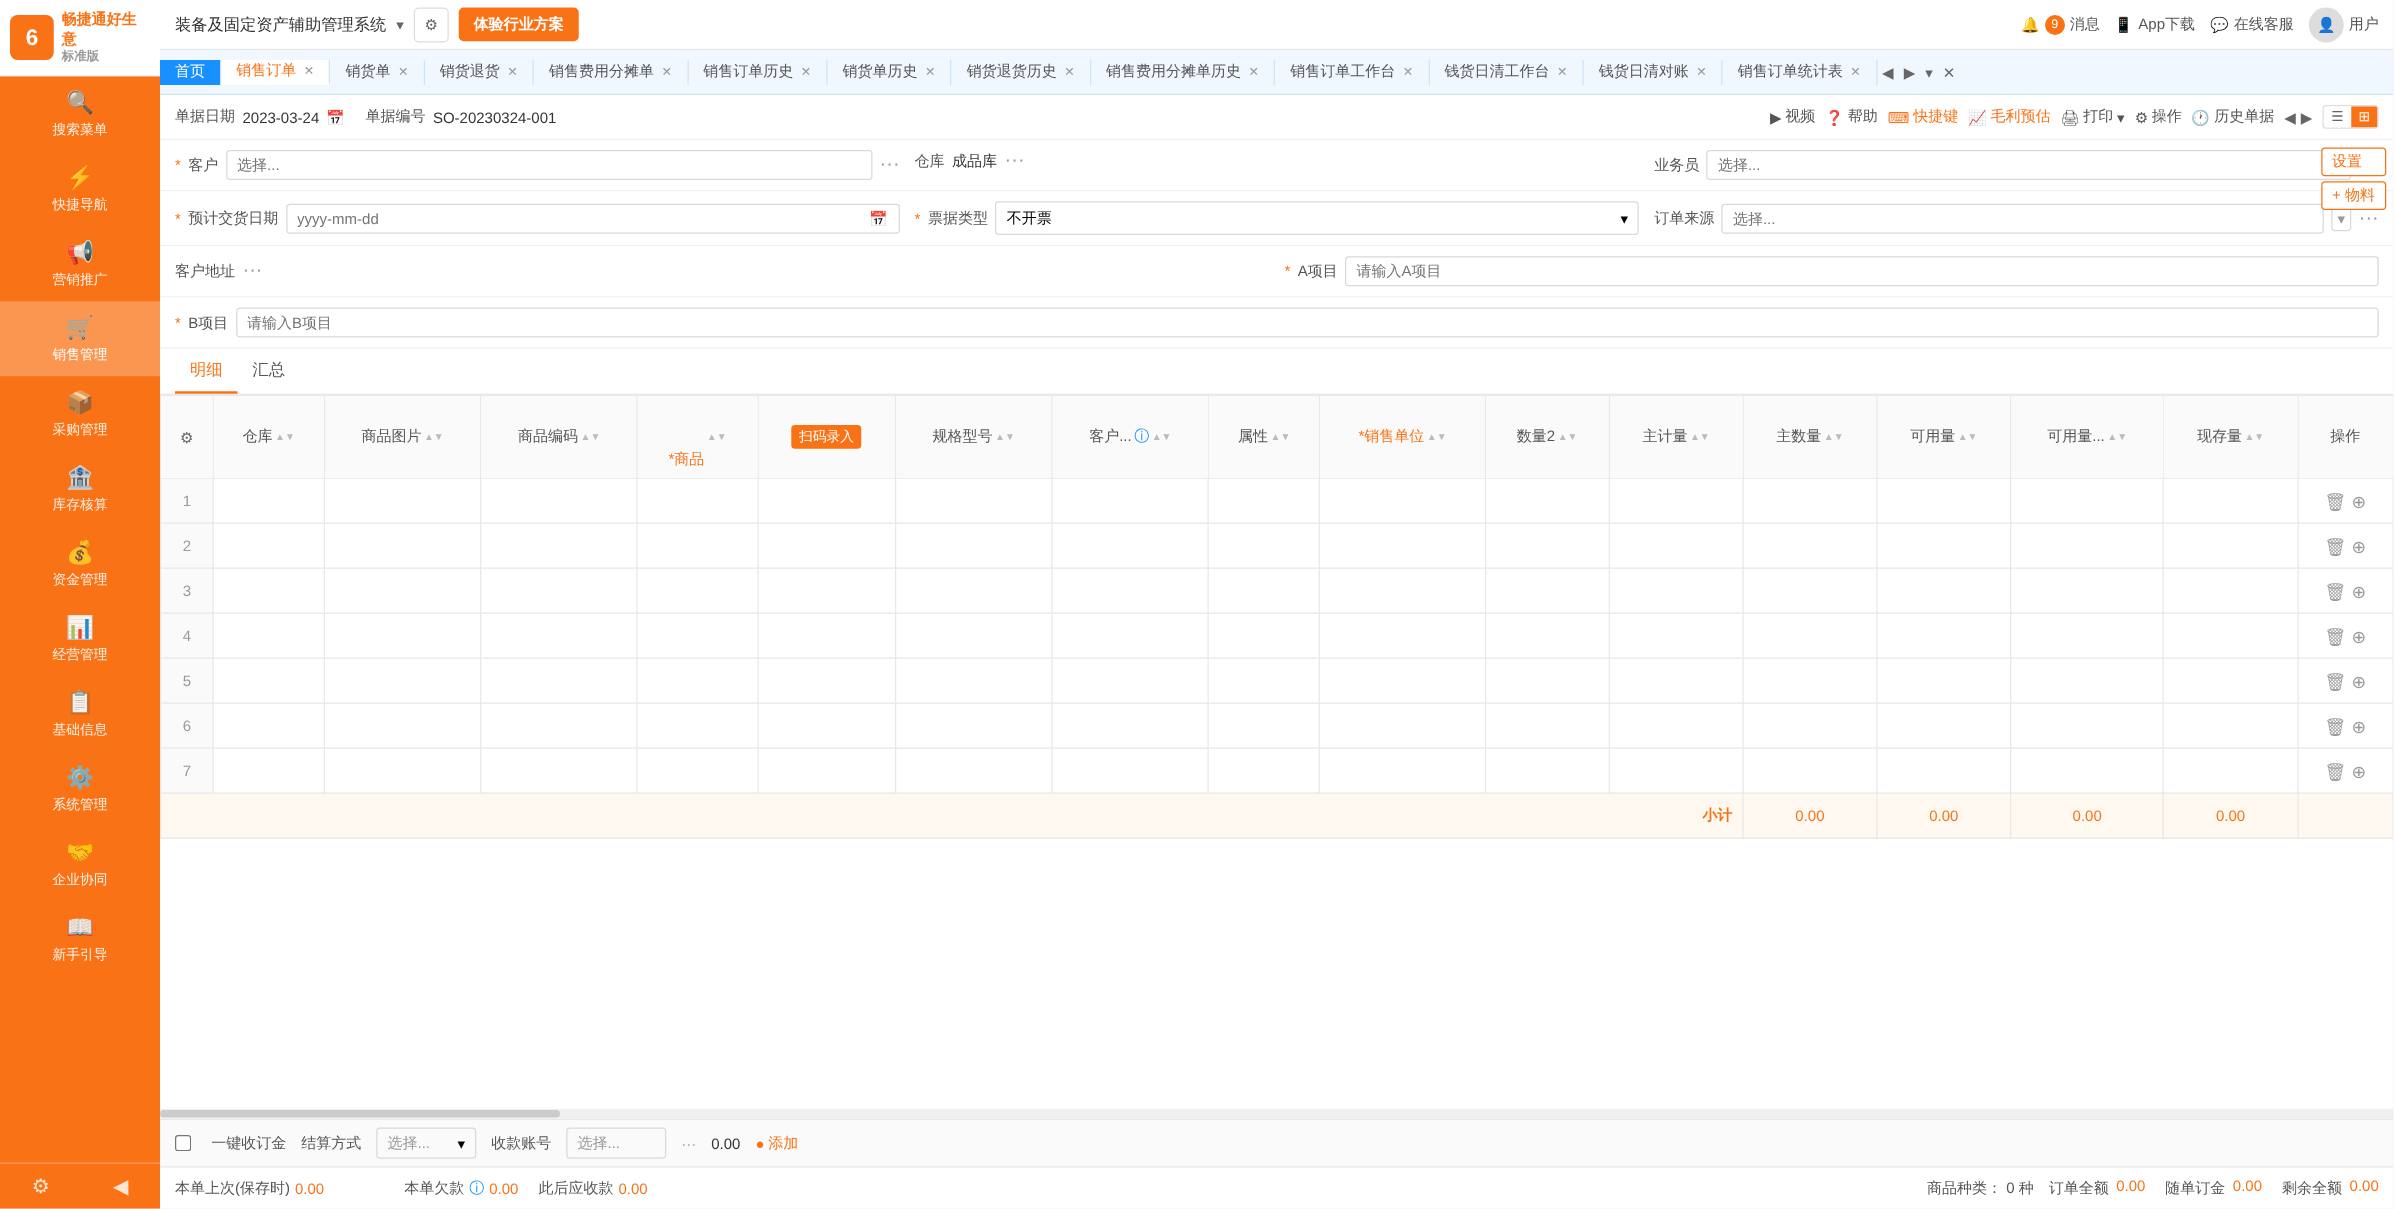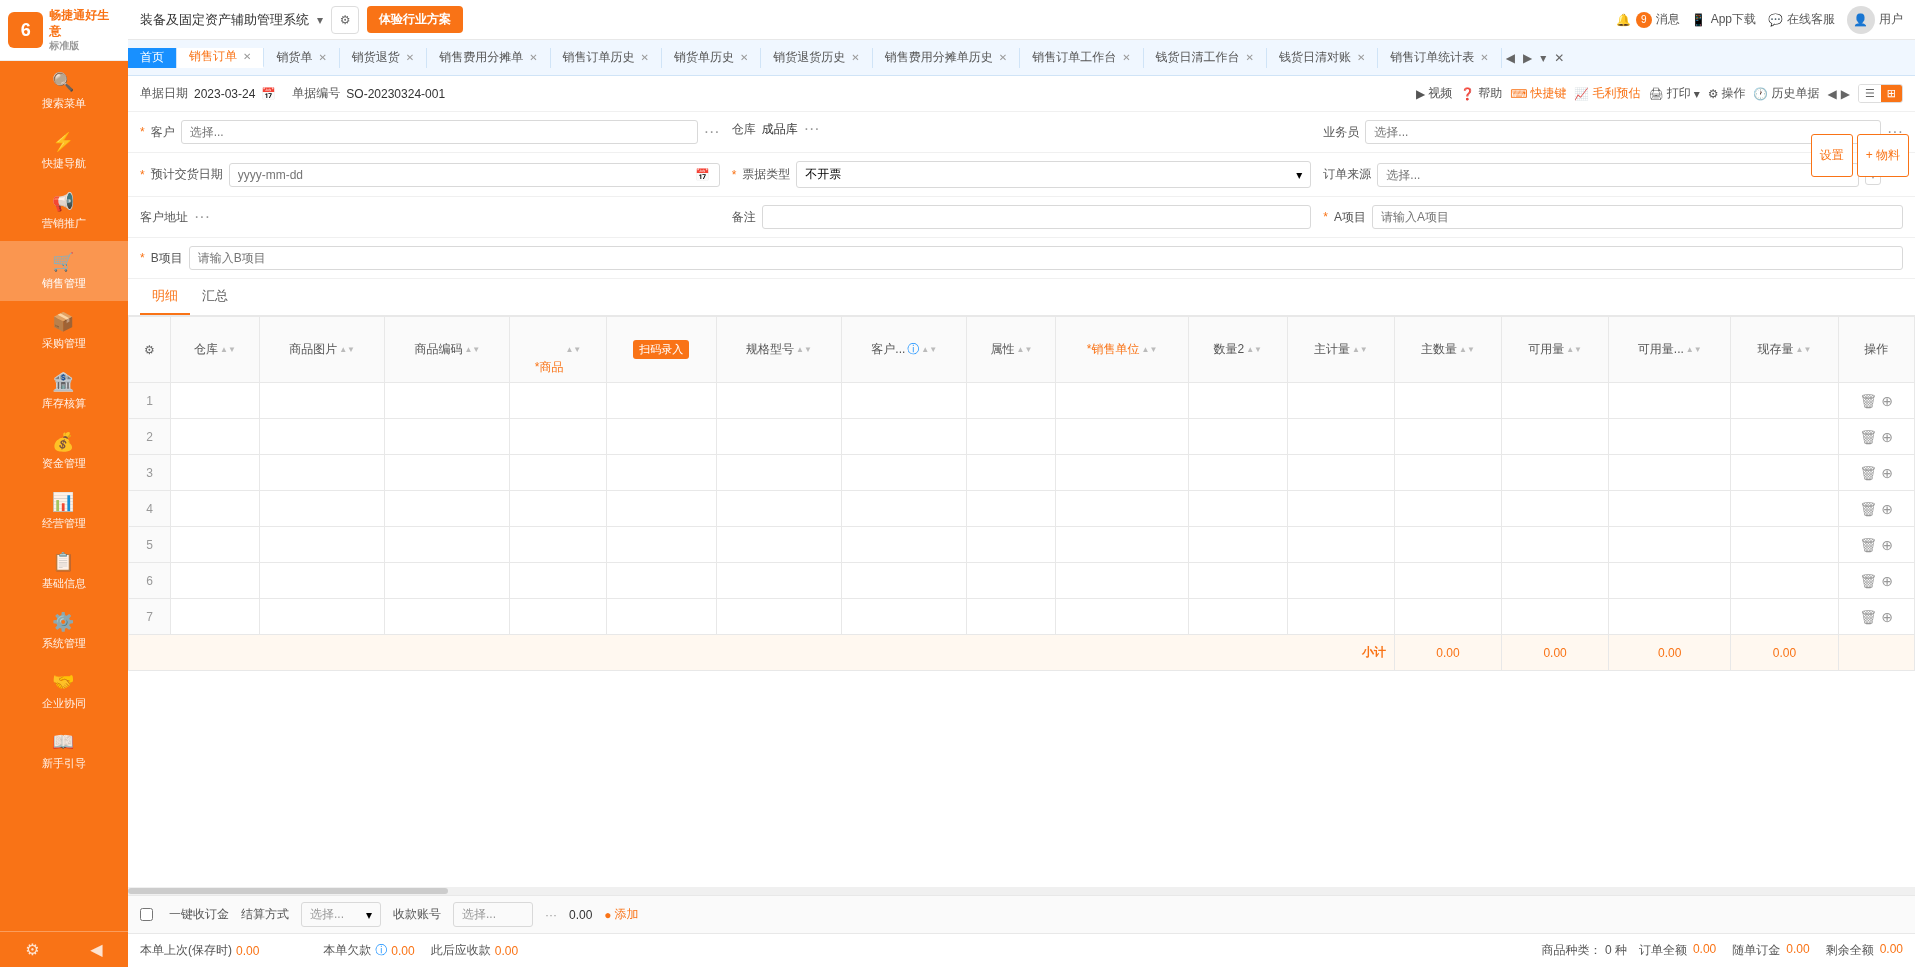--- a/index.html
+++ b/index.html
@@ -325,23 +325,23 @@
           <span style="color:#555;">仓库</span>
           <span style="color:#333;">成品库</span>
           <span class="field-dots">···</span>
         </div>
         <div style="flex:1; display:flex; align-items:center; gap:6px; padding-left:12px;">
           <span style="color:#555;">业务员</span>
           <input class="field-input" style="flex: 1 1 0%;" type="text" placeholder="选择...">
           <span class="field-dots">···</span>
         </div>
 
-        <div style="position:absolute;right:0;top:16px;display:flex;flex-direction:row;gap:4px;padding:6px;">
+        <div style="position:absolute;right:0;top:0;display:flex;flex-direction:column;gap:4px;padding:6px;">
           <button class="btn-orange-outline" style="display:flex;align-items:center;gap:3px;">设置</button>
-          <button style="border:1px solid #f97316;color:#f97316;border-radius:3px;padding:12px 8px;cursor:pointer;background:white;font-size:12px;">+ 物料</button>
+          <button style="border:1px solid #f97316;color:#f97316;border-radius:3px;padding:2px 8px;cursor:pointer;background:white;font-size:12px;">+ 物料</button>
         </div>
       </div>
 
       <div style="padding: 8px 12px; display: flex; gap: 0; background: #fff; border-bottom: 1px solid #f0f0f0; align-items: center;">
         <div style="flex:1; display:flex; align-items:center; gap:6px;">
           <span style="color:#f97316;">*</span>
           <span style="color:#555;">预计交货日期</span>
           <div class="field-date">
             <input type="text" style="border: none; outline: none; flex: 1 1 0%; font-size: 12px; color: rgb(153, 153, 153); background: transparent;" placeholder="yyyy-mm-dd">
             <span style="color:#999;cursor:pointer;">📅</span>
@@ -360,24 +360,20 @@
           <input class="field-input" style="flex: 1 1 0%;" type="text" placeholder="选择...">
           <span style="color:#999;cursor:pointer;border:1px solid #d9d9d9;padding:2px 4px;border-radius:3px;">▾</span>
           <span class="field-dots">···</span>
         </div>
       </div>
 
       <div style="padding: 8px 12px; display: flex; gap: 0; background: #fff; border-bottom: 1px solid #f0f0f0; align-items: center;">
         <div style="flex:1; display:flex; align-items:center; gap:6px;">
           <span style="color:#555;">客户地址</span>
           <span class="field-dots">···</span>
-        </div>
-        <div style="flex:1; display:flex; align-items:center; gap:6px; padding-left:12px;">
-          <span style="color:#555;">备注</span>
-          <input class="field-input" style="flex: 1 1 0%;" type="text">
         </div>
         <div style="flex:1; display:flex; align-items:center; gap:6px; padding-left:12px;">
           <span style="color:#f97316;">*</span>
           <span style="color:#555;">A项目</span>
           <input class="field-input" style="flex: 1 1 0%;" type="text" placeholder="请输入A项目">
         </div>
       </div>
 
       <div style="padding: 8px 12px; display: flex; background: #fff; border-bottom: 1px solid #f0f0f0; align-items: center;">
         <div style="flex:1; display:flex; align-items:center; gap:6px;">

